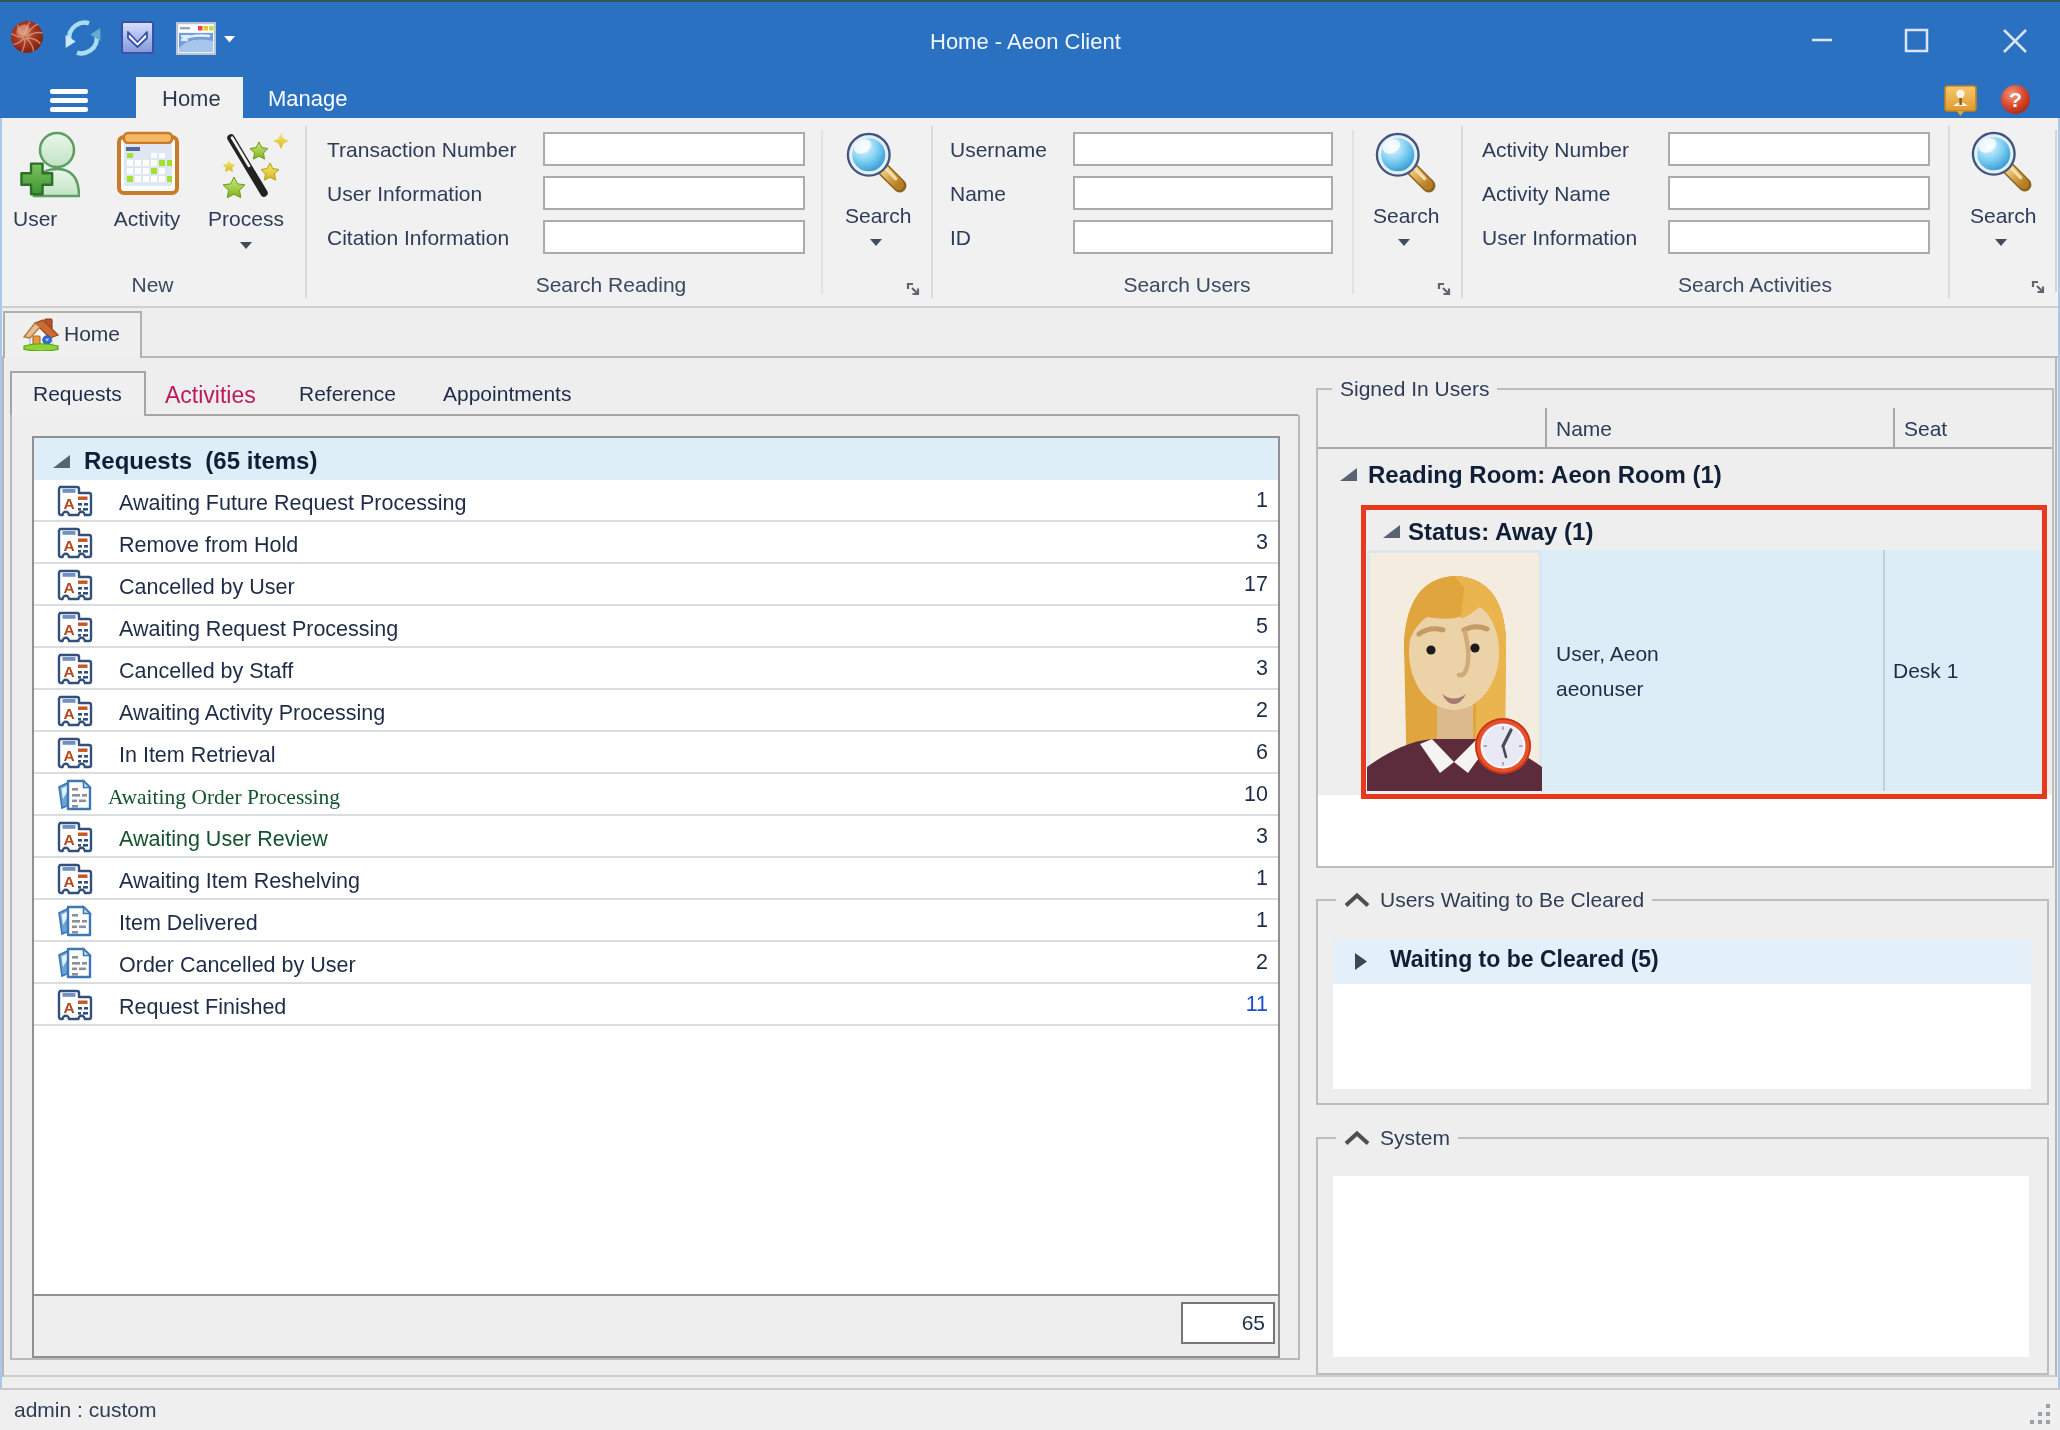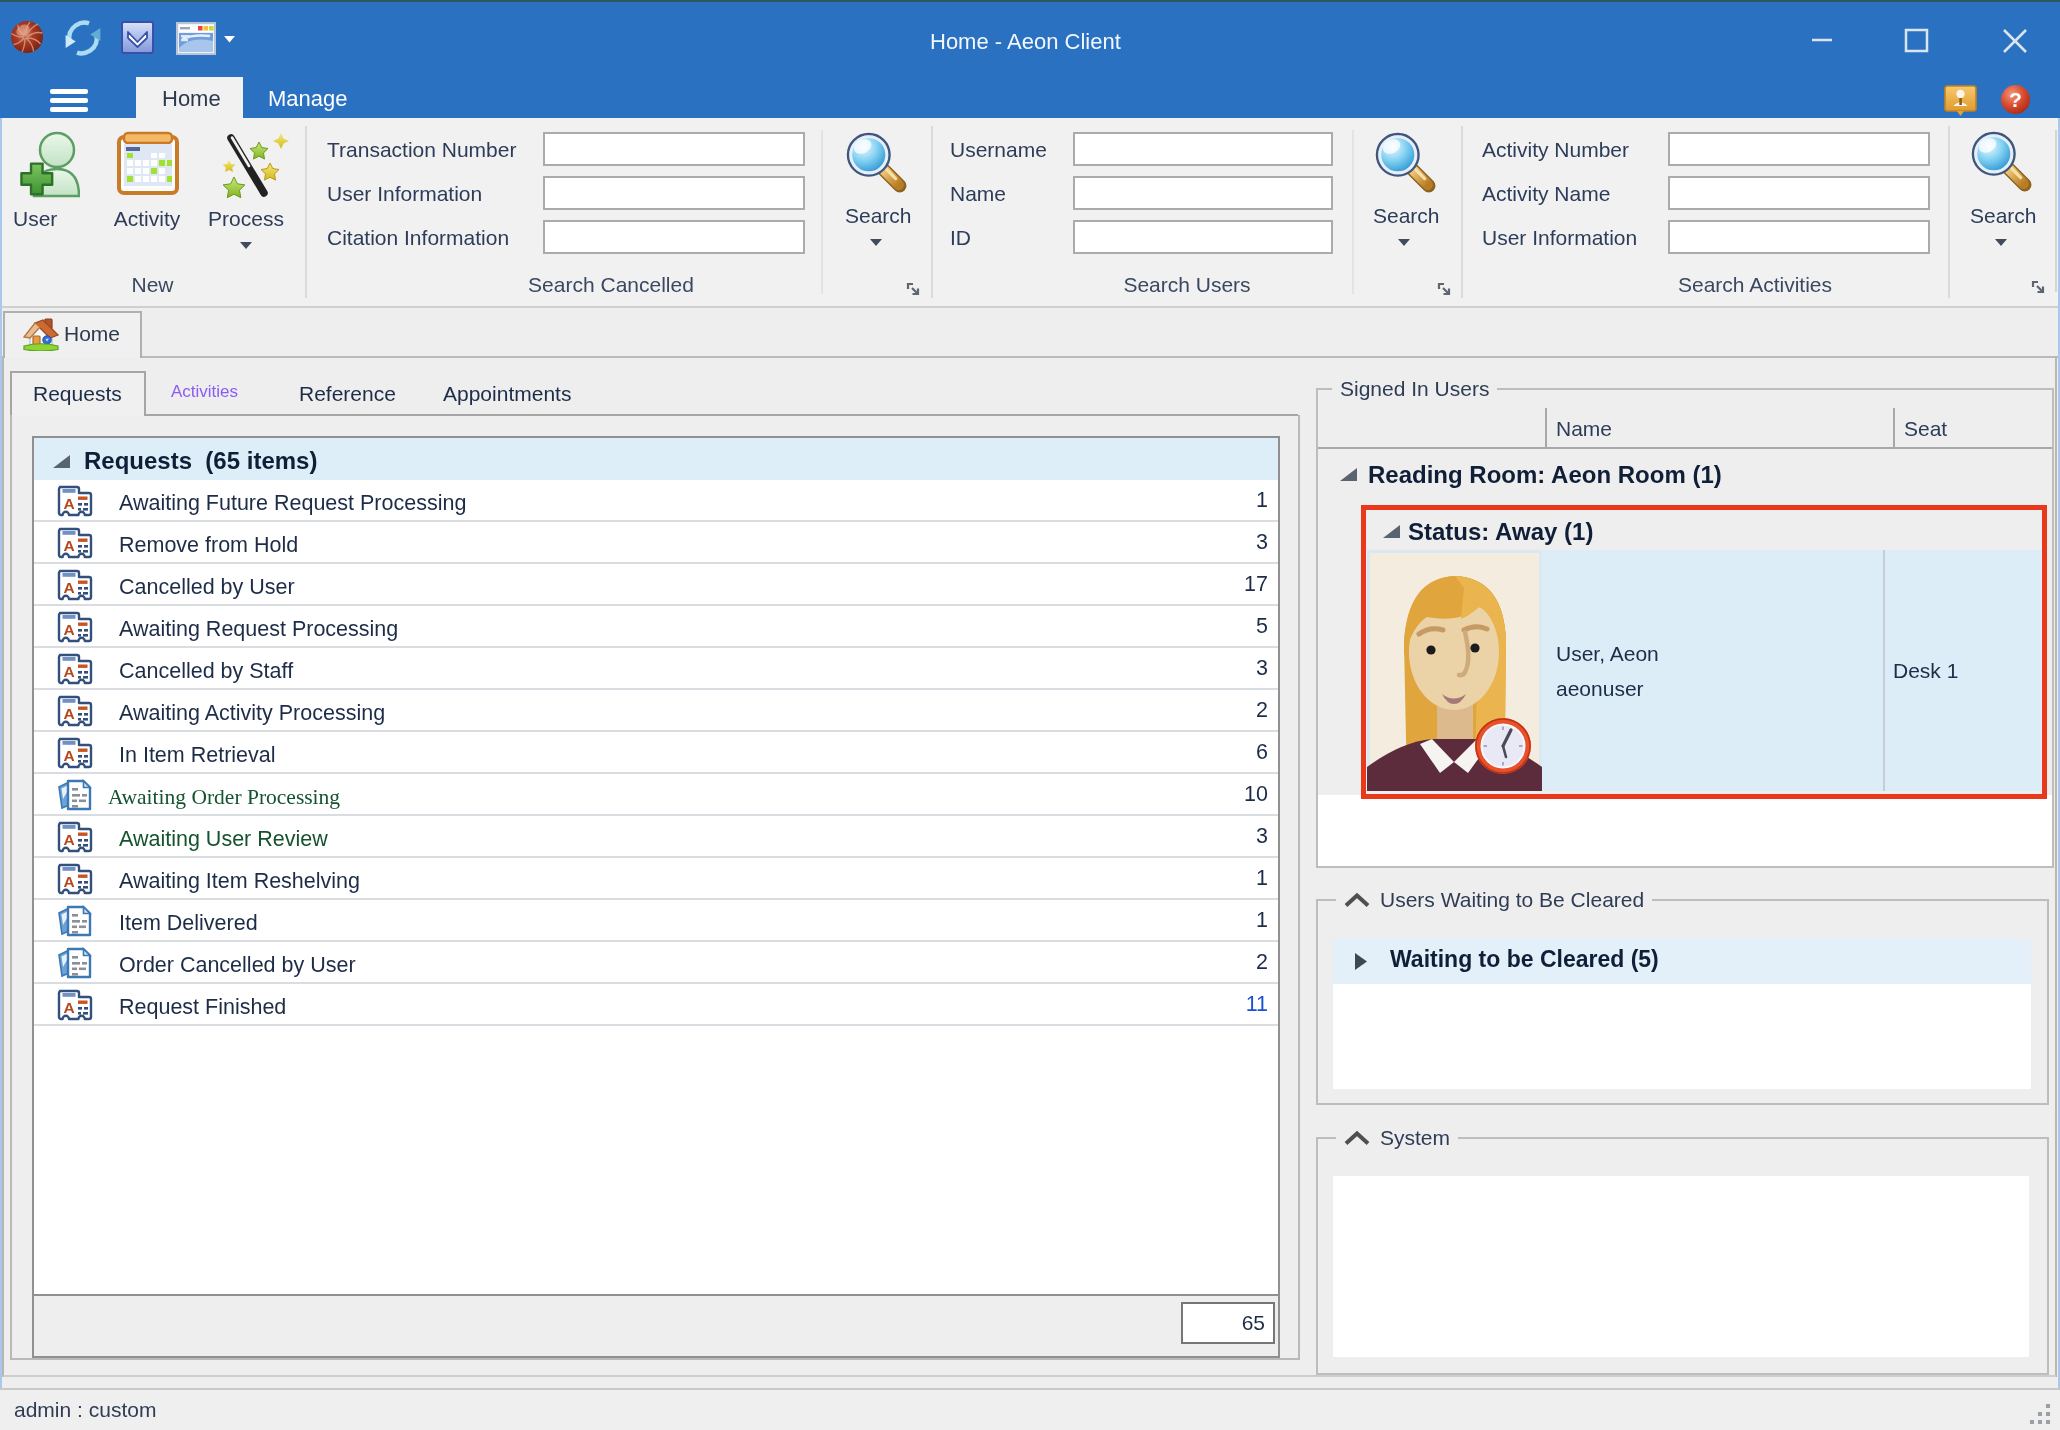--- a/index.html
+++ b/index.html
@@ -121,21 +121,21 @@
 
 <div class="abs" style="left:305px;top:126px;width:2px;height:172px;background:#dadada;"></div>
 <div class="abs" style="left:821px;top:130px;width:2px;height:164px;background:#e3e3e3;"></div>
 <div class="abs" style="left:931px;top:126px;width:2px;height:172px;background:#dadada;"></div>
 <div class="abs" style="left:1352px;top:130px;width:2px;height:164px;background:#e3e3e3;"></div>
 <div class="abs" style="left:1461px;top:126px;width:2px;height:172px;background:#dadada;"></div>
 <div class="abs" style="left:1948px;top:126px;width:2px;height:172px;background:#dadada;"></div>
 <div class="abs" style="left:2055px;top:130px;width:2px;height:162px;background:#d5d5d5;"></div>
 
 <div class="txt" style="left:0;top:273px;width:305px;text-align:center;font-size:21px;color:#3a4961;">New</div>
-<div class="txt" style="left:299px;top:273px;width:624px;text-align:center;font-size:21px;color:#3a4961;">Search Cancelled</div>
+<div class="txt" style="left:299px;top:273px;width:624px;text-align:center;font-size:21px;color:#3a4961;">Search Reading</div>
 <div class="txt" style="left:923px;top:273px;width:528px;text-align:center;font-size:21px;color:#3a4961;">Search Users</div>
 <div class="txt" style="left:1463px;top:273px;width:584px;text-align:center;font-size:21px;color:#3a4961;">Search Activities</div>
 
 <svg class="abs" style="left:20px;top:128px;" width="60" height="74" viewBox="0 0 60 74">
   <defs>
     <linearGradient id="pgrn" x1="0" y1="0" x2="0" y2="1">
       <stop offset="0%" stop-color="#eaf7ea"></stop>
         <stop offset="100%" stop-color="#c2e3c4"></stop>
     </linearGradient>
     <linearGradient id="plus" x1="0" y1="0" x2="0" y2="1">
@@ -299,21 +299,21 @@
   <path d="M1,29 q17,-4.5 34,0 l0,3.5 q-17,3 -34,0 z" fill="#8fd434" stroke="#55a51e" stroke-width="1.2"></path>
 </svg>
 
 <div class="abs" style="left:2px;top:358px;width:2px;height:1019px;background:#b9b5b1;"></div>
 <div class="abs" style="left:2055px;top:358px;width:2px;height:1019px;background:#b9b5b1;"></div>
 <div class="abs" style="left:3px;top:1375px;width:2053px;height:2px;background:#cdcdcd;"></div>
 
 <div class="abs" style="left:146px;top:414px;width:1152px;height:2px;background:#a5a5a5;"></div>
 <div class="abs" style="left:10px;top:371px;width:136px;height:45px;background:#f1f0f0;border:2px solid #a5a5a5;border-bottom:none;box-sizing:border-box;"></div>
 <div class="txt" style="left:33px;top:382px;font-size:21px;color:#1d2c47;">Requests</div>
-<div class="txt" style="left:171px;top:382px;font-size:17px;color:#8b5cf6;">Activities</div>
+<div class="txt" style="left:165px;top:382px;font-size:23px;color:#be185d;">Activities</div>
 <div class="txt" style="left:299px;top:382px;font-size:21px;color:#1d2c47;">Reference</div>
 <div class="txt" style="left:443px;top:382px;font-size:21px;color:#1d2c47;">Appointments</div>
 
 <div class="abs" style="left:1298px;top:415px;width:2px;height:945px;background:#b9b9b9;"></div>
 <div class="abs" style="left:10px;top:415px;width:2px;height:943px;background:#b9b9b9;"></div>
 <div class="abs" style="left:10px;top:1358px;width:1290px;height:2px;background:#b9b9b9;"></div>
 
 <div class="abs" style="left:32px;top:436px;width:1248px;height:922px;background:#fff;border:2px solid #909090;box-sizing:border-box;"></div>
 
 <div class="abs" style="left:34px;top:438px;width:1244px;height:42px;background:#ddeef9;"></div>

